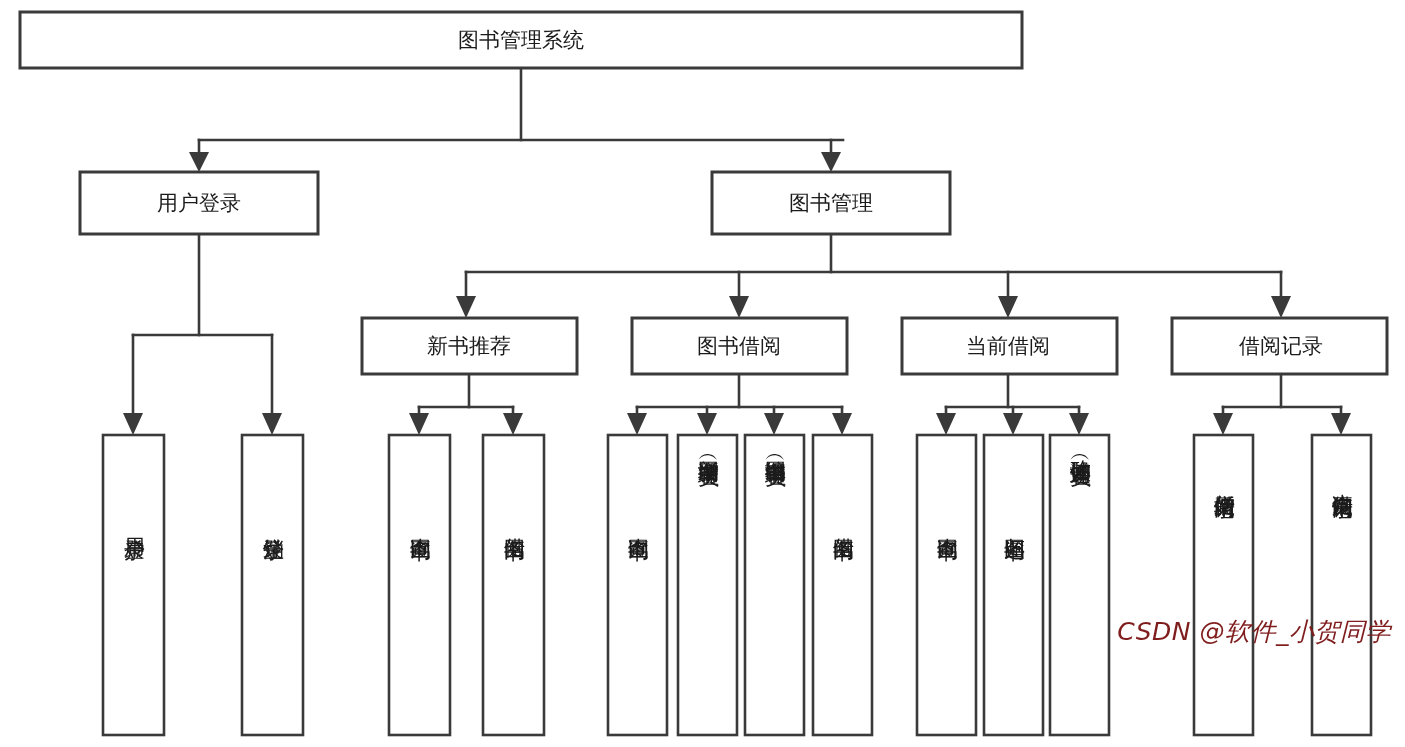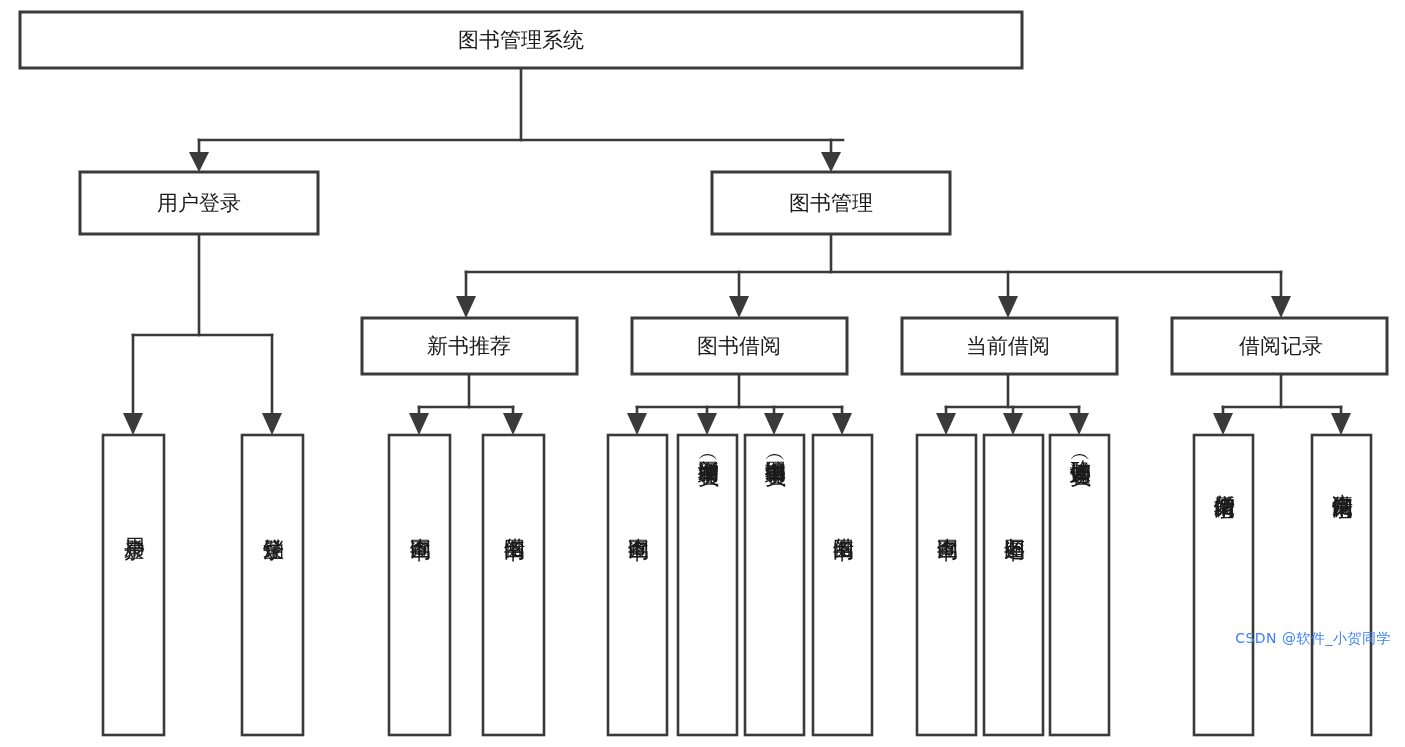--- a/index.html
+++ b/index.html
@@ -69,24 +69,25 @@
     position: absolute;
     display: flex;
     align-items: flex-start;
     justify-content: center;
   }
   .watermark {
     position: absolute;
     right: 14px;
     bottom: 4px;
     font-family: "DejaVu Sans", "Liberation Sans", sans-serif;
-    font-size: 14px;
-    color: #3b82f6;
+    font-size: 25px;
+    color: #7f1d1d;
     white-space: nowrap;
     letter-spacing: 0.5px;
+    font-style: italic;
   }
 </style>
 </head>
 <body>
 
 <div id="diagram-root">
 
   <svg class="flow" viewBox="0 0 1405 747" xmlns="http://www.w3.org/2000/svg">
 
     <defs>

